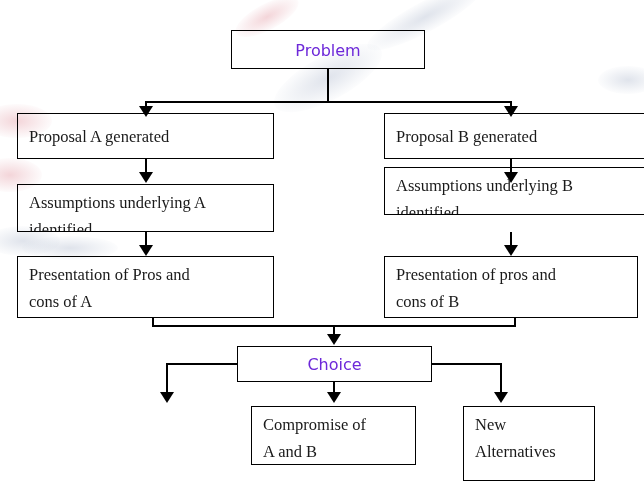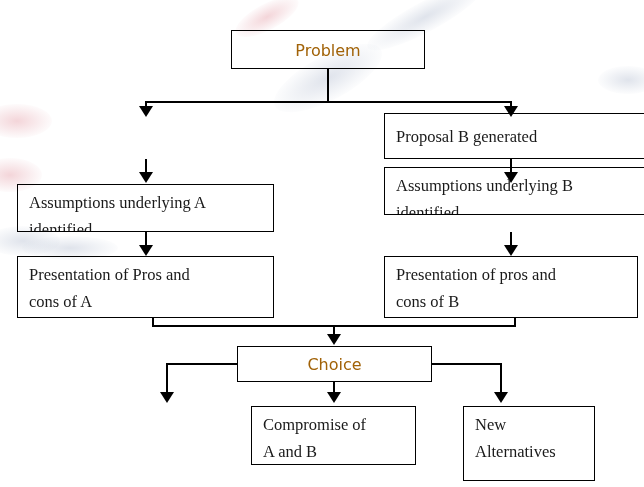--- a/index.html
+++ b/index.html
@@ -47,21 +47,21 @@
     line-height: 27px;
     color: #1a1a1a;
     white-space: pre-line;
   }
   .box.sans .txt {
     font-family: "DejaVu Sans", "Liberation Sans", sans-serif;
     font-size: 16px;
     left: 0;
     right: 0;
     text-align: center;
-    color: #a16207;
+    color: #6d28d9;
   }
   .box.center-v .txt { top: 50%; transform: translateY(-50%); }
   .box .txt.indent2 { text-indent: 0; }
 
   
   .ln {
     position: absolute;
     background: #000000;
   }
   .ln.v { width: 2px; }
@@ -96,20 +96,23 @@
   <div class="ln v" style="left:327px; top:69px; height:34px;"></div>
 
   <div class="ln h" style="left:145px; top:101px; width:366px;"></div>
 
   <div class="ln v" style="left:145px; top:101px; height:9px;"></div>
   <div class="arrow" style="left:139px; top:106px;"></div>
 
   <div class="ln v" style="left:510px; top:101px; height:9px;"></div>
   <div class="arrow" style="left:504px; top:106px;"></div>
 
+  <div class="box center-v" style="left:17px; top:113px; width:257px; height:46px;">
+    <div class="txt">Proposal A generated</div>
+  </div>
 
   <div class="ln v" style="left:145px; top:159px; height:20px;"></div>
   <div class="arrow" style="left:139px; top:172px;"></div>
 
   <div class="box" style="left:17px; top:184px; width:257px; height:48px;">
     <div class="txt">Assumptions underlying A
 identified</div>
   </div>
 
   <div class="ln v" style="left:145px; top:232px; height:20px;"></div>

